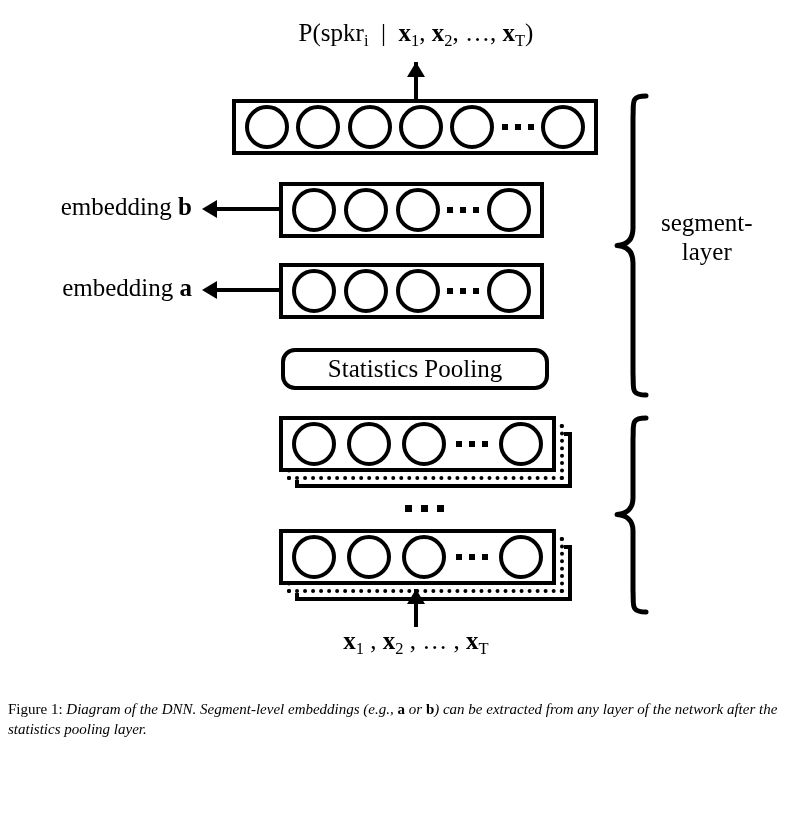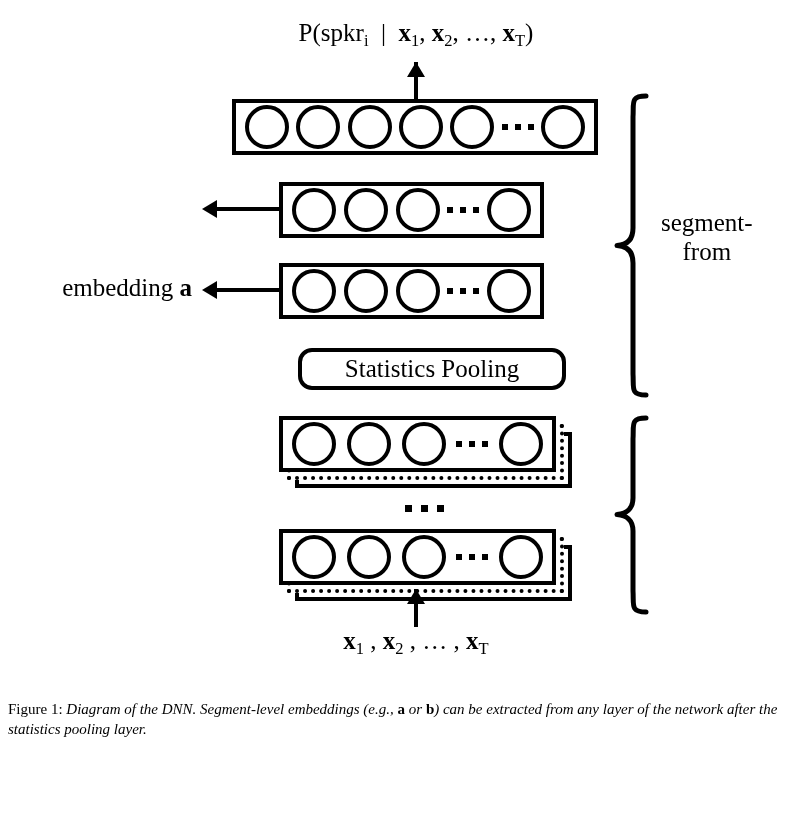--- a/index.html
+++ b/index.html
@@ -220,20 +220,24 @@
     <div class="neuron" style="width:44px;height:44px;"></div>
     <div class="neuron" style="width:44px;height:44px;"></div>
     <div class="dots-h">
         <i></i>
         <i></i>
         <i></i>
       </div>
     <div class="neuron" style="width:44px;height:44px;"></div>
   </div>
 
+  <div class="embed-label" id="embed-b-label">
+    <span>embedding</span>
+    <span class="vecb">b</span>
+  </div>
   <div class="arrow-left" style="left:186px; top:199px; width:80px; height:20px;">
     <div class="shaft" style="width:66px;"></div>
     <div class="head"></div>
   </div>
   <div class="layer-box" style="left:263px; top:182px; width:265px; height:56px; padding:0 9px;">
     <div class="neuron" style="width:44px;height:44px;"></div>
     <div class="neuron" style="width:44px;height:44px;"></div>
     <div class="neuron" style="width:44px;height:44px;"></div>
     <div class="dots-h">
         <i></i>
@@ -256,21 +260,21 @@
     <div class="neuron" style="width:44px;height:44px;"></div>
     <div class="neuron" style="width:44px;height:44px;"></div>
     <div class="dots-h">
         <i></i>
         <i></i>
         <i></i>
       </div>
     <div class="neuron" style="width:44px;height:44px;"></div>
   </div>
 
-  <div id="pooling-box" style="left:265px; top:348px; width:268px; height:42px;margin-left:17px;">
+  <div id="pooling-box" style="left:265px; top:348px; width:268px; height:42px;">
     <span>Statistics Pooling</span>
   </div>
 
   <div>
 
     <div class="ghost ghost-solid" style="left:279px; top:432px; width:277px; height:56px;"></div>
 
     <div class="ghost ghost-dotted" style="left:271px; top:424px; width:277px; height:56px;"></div>
 
     <div class="layer-box" style="left:263px; top:416px; width:277px; height:56px; padding:0 9px;">
@@ -323,21 +327,21 @@
                C 18 3, 22 10, 21 24
                L 21 135
                C 21 148, 14 152, 5 152.5
                C 14 153, 21 157, 21 170
                L 21 281
                C 22 295, 18 302, 34 302" fill="none" stroke="#000" stroke-width="5" stroke-linecap="round" stroke-linejoin="round"></path>
     </svg>
   </div>
   <div class="brace-label" id="segment-level-label">
     <div>segment-</div>
-    <div>from</div>
+    <div>layer</div>
   </div>
 
   <div class="brace" style="left:596px; top:415px; width:44px; height:200px;">
     <svg width="44" height="200" viewBox="0 0 44 200">
       <path d="M 34 3
                C 18 3, 22 10, 21 24
                L 21 83
                C 21 94, 14 99, 5 99.5
                C 14 100, 21 105, 21 116
                L 21 176

